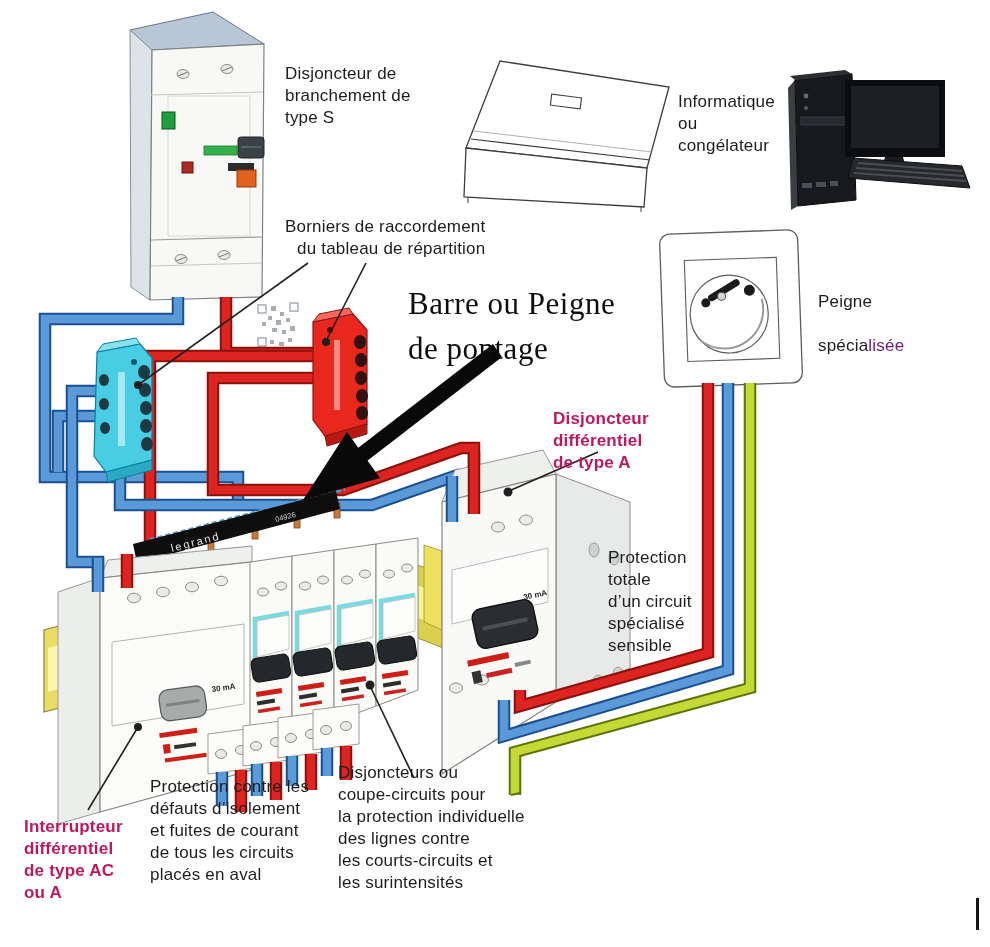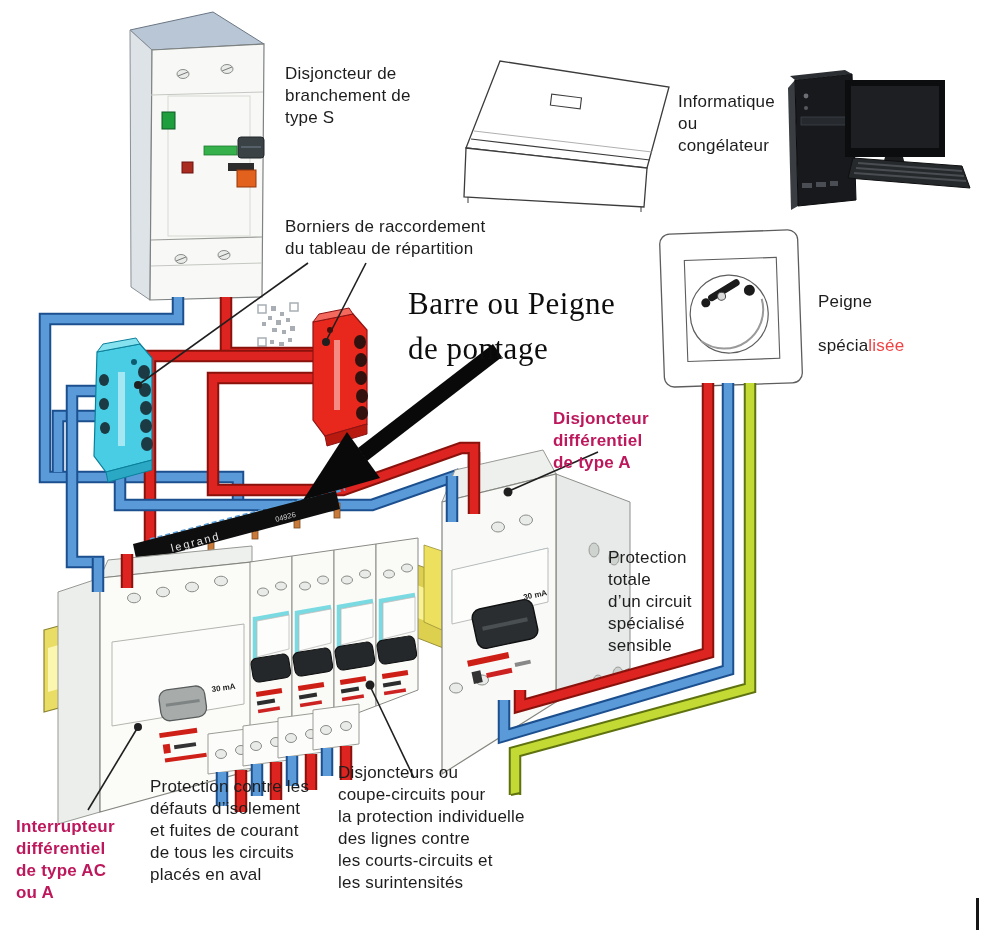--- a/index.html
+++ b/index.html
@@ -4,21 +4,21 @@
 <style>
   html,body{margin:0;padding:0;background:#fff;}
   #canvas{position:relative;width:990px;height:947px;background:#ffffff;overflow:hidden;
           font-family:"Liberation Sans",sans-serif;}
   #drawing{position:absolute;left:0;top:0;}
   .lbl{position:absolute;font:17px/22px "Liberation Sans",sans-serif;color:#1d1d1d;
        white-space:pre-line;letter-spacing:0.2px;}
   .b{font-weight:bold;color:#be185d;}
   .serif{font-family:"Liberation Serif","DejaVu Serif",serif;font-size:31px;line-height:45px;
          color:#0d0d0d;letter-spacing:0.5px;}
-  .lt{color:#ef4444;}
+  .lt{color:#701a75;}
   
   .wirebase{fill:none;stroke-linejoin:miter;stroke-linecap:butt;}
   .bD{stroke:#1c4f8e;stroke-width:12.5;}
   .bB{stroke:#5a9ad9;stroke-width:8.5;}
   .rD{stroke:#8a120d;stroke-width:12.5;}
   .rB{stroke:#dd2420;stroke-width:8.5;}
   .gD{stroke:#5f7210;stroke-width:12.5;}
   .gB{stroke:#c4da34;stroke-width:8.5;}
   .lead{stroke:#1f1f1f;stroke-width:1.6;fill:none;}
   .ink{stroke:#3c3c3c;stroke-width:1.3;fill:#ffffff;}
@@ -377,42 +377,42 @@
 </svg>
 
   <div class="lbl" style="left:285px;top:63px;">Disjoncteur de
 branchement de
 type S</div>
 
   <div class="lbl" style="left:678px;top:91px;">Informatique
 ou
 congélateur</div>
 
-  <div class="lbl" style="left:285px;top:216px;">Borniers de raccordement
+  <div class="lbl" style="left:285px;top:216px;text-align:right;">Borniers de raccordement
 du tableau de répartition</div>
 
   <div class="lbl serif" style="left:408px;top:281px;">Barre ou Peigne
 de pontage</div>
 
   <div class="lbl" style="left:818px;top:269px;">
     <span>Peigne</span><br>
     <span>spécia</span><span class="lt">lisée</span>
   </div>
 
   <div class="lbl b" style="left:553px;top:408px;">Disjoncteur
 différentiel
 de type A</div>
 
   <div class="lbl" style="left:608px;top:547px;">Protection
 totale
 d’un circuit
 spécialisé
 sensible</div>
 
-  <div class="lbl b" style="left:16px;top:816px;">Interrupteur
+  <div class="lbl b" style="left:24px;top:816px;">Interrupteur
 différentiel
 de type AC
 ou A</div>
 
   <div class="lbl" style="left:150px;top:776px;">Protection contre les
 défauts d’isolement
 et fuites de courant
 de tous les circuits
 placés en aval</div>
 

